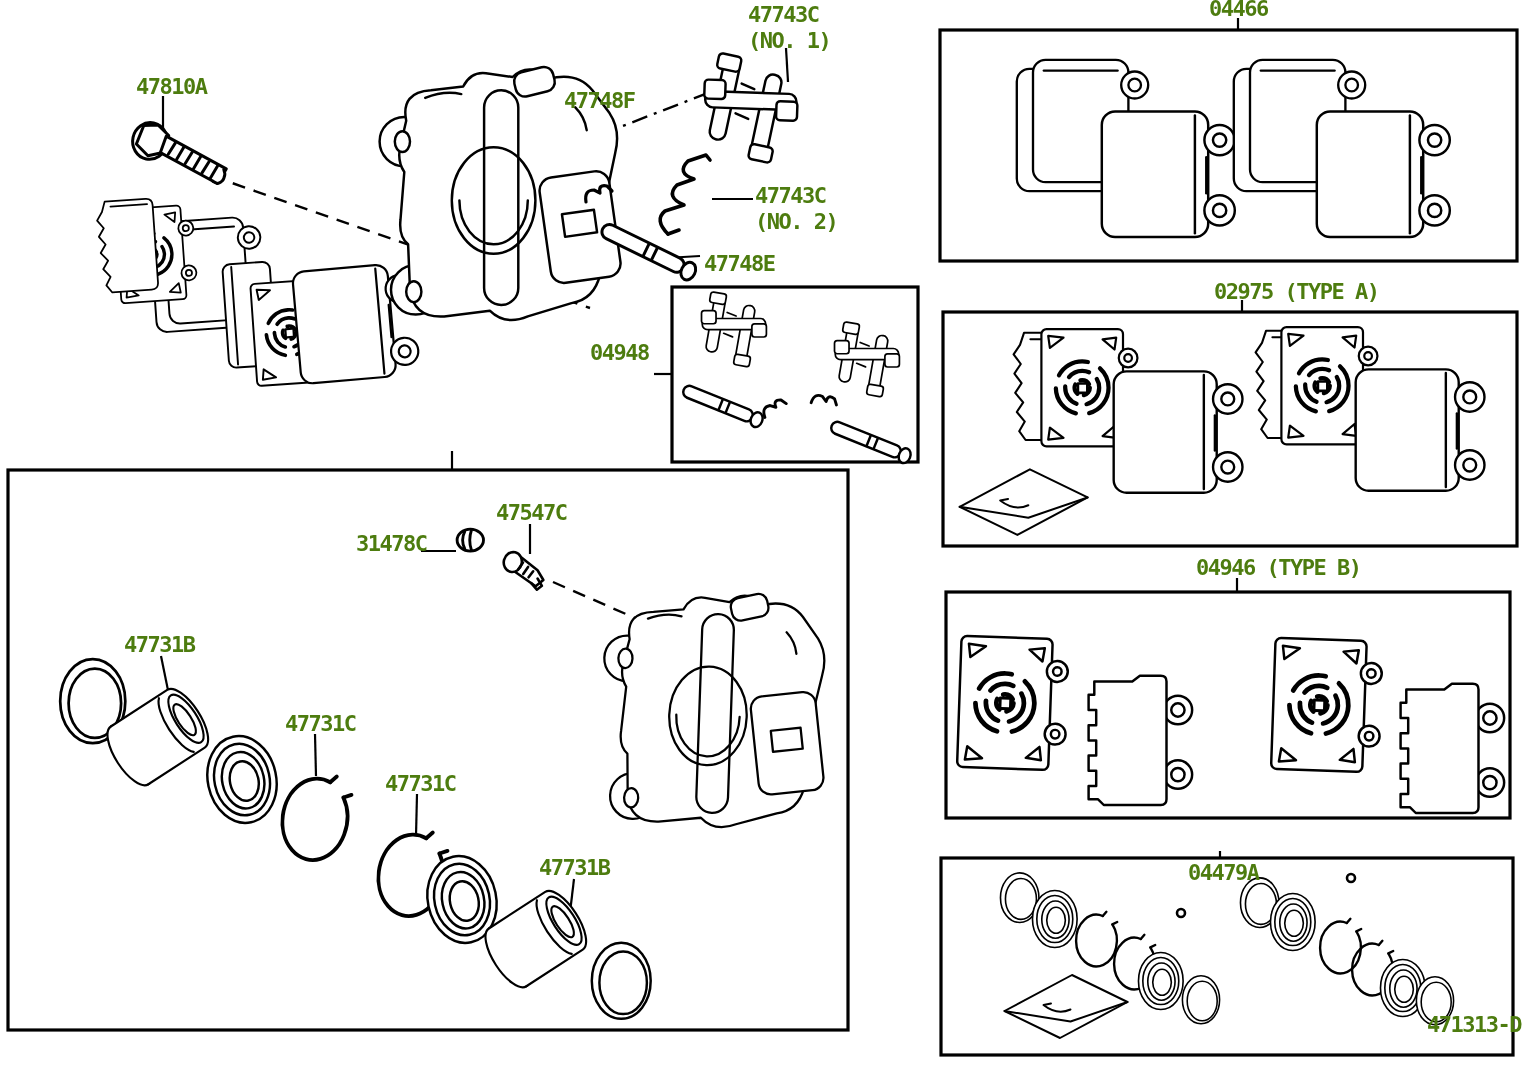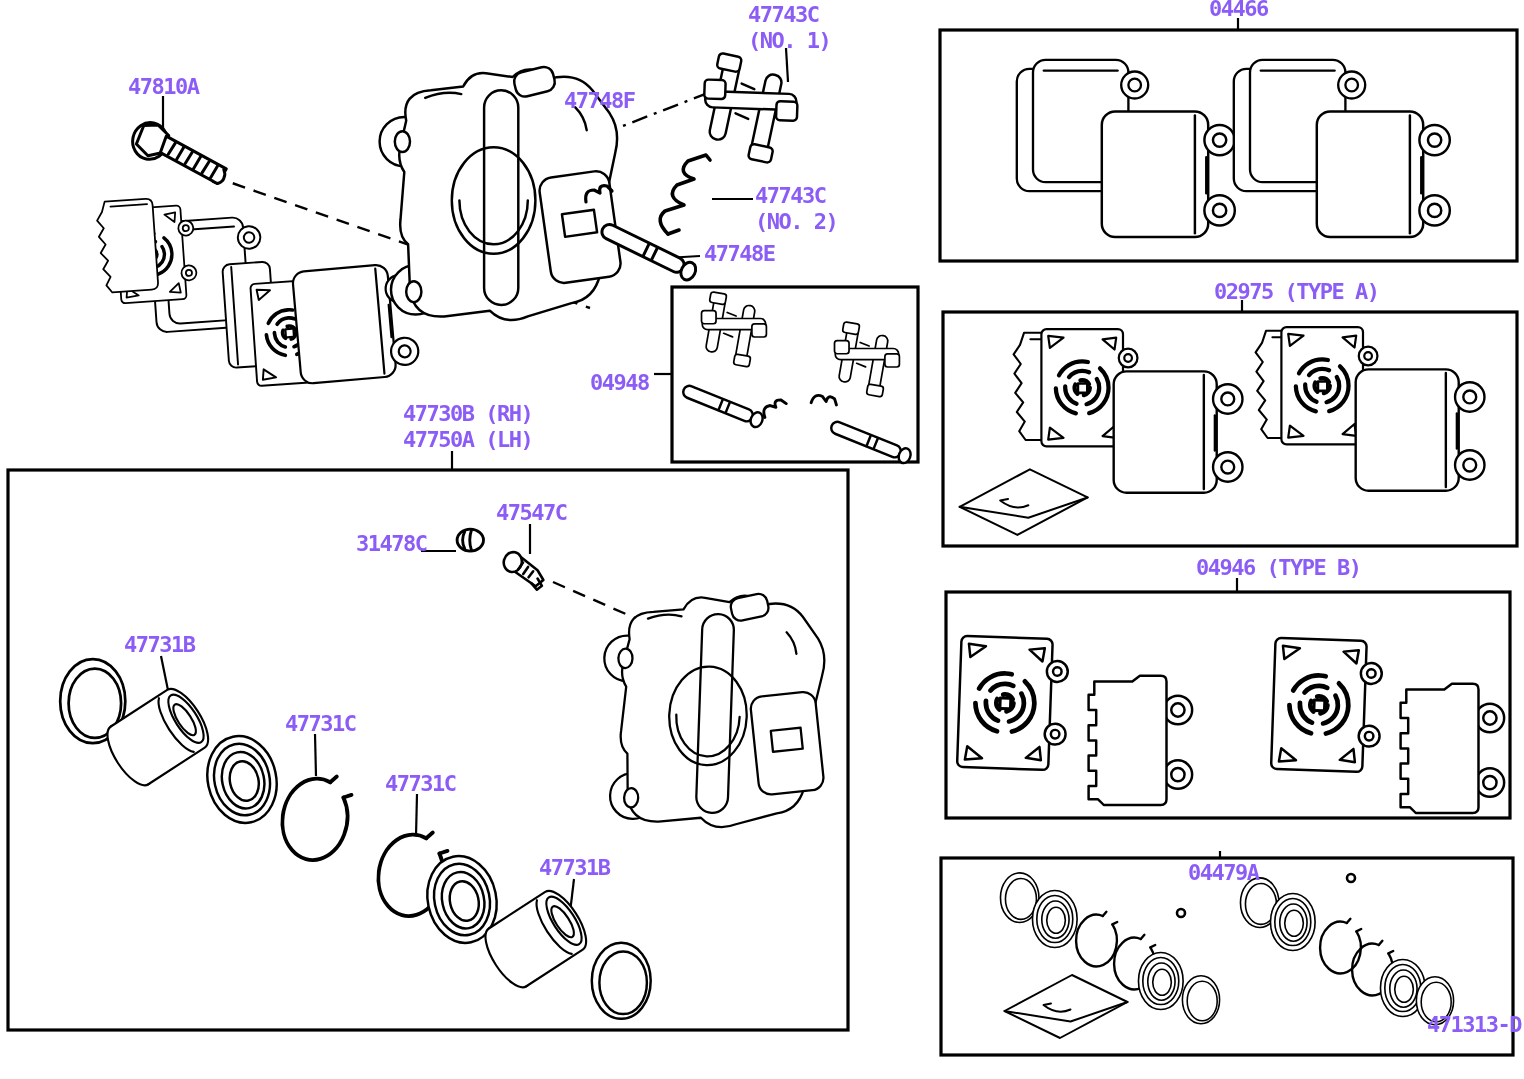--- a/index.html
+++ b/index.html
@@ -1,19 +1,19 @@
 <!DOCTYPE html>
 <html><head>
 <meta charset="utf-8">
 <style>
   html,body{margin:0;padding:0;background:#e8e8e8;}
   #canvas{position:relative;width:1524px;height:1079px;background:#ffffff;overflow:hidden;
           font-family:"DejaVu Sans Mono","Liberation Mono",monospace;}
   .lbl{position:absolute;font:700 22px "DejaVu Sans Mono","Liberation Mono",monospace;
-       letter-spacing:-1.5px;line-height:1.2;white-space:pre-line;color:#8b5cf6;}
+       letter-spacing:-1.5px;line-height:1.2;white-space:pre-line;color:#4d7c0f;}
   svg{position:absolute;left:0;top:0;}
   .s{stroke:#000;stroke-width:2.6;fill:#fff;stroke-linejoin:round;stroke-linecap:round;}
   .n{fill:none;}
   .bx{stroke:#000;stroke-width:3.2;fill:none;}
   .ld{stroke:#000;stroke-width:2.2;fill:none;}
   .dA{stroke:#000;stroke-width:2.4;fill:none;stroke-dasharray:13 9;}
   .dB{stroke:#000;stroke-width:2.4;fill:none;stroke-dasharray:16 7 3 7;}
 </style>
 </head>
 <body>
@@ -247,30 +247,28 @@
   <circle cx="1181" cy="913" r="4" class="s"></circle>
   <use href="#p-ring" transform="translate(1238,876) scale(0.62)"></use>
   <use href="#p-boot" transform="translate(1268,891) scale(0.62)"></use>
   <use href="#p-snap" transform="translate(1312,917) scale(0.6)"></use>
   <use href="#p-snap" transform="translate(1344,939) scale(0.6)"></use>
   <use href="#p-boot" transform="translate(1378,957) scale(0.62)"></use>
   <use href="#p-ring" transform="translate(1414,975) scale(0.6)"></use>
   <circle cx="1351" cy="878" r="4" class="s"></circle>
 </svg>
 
-<div class="lbl" style="left:128px;top:74px">47810A</div>
+<div class="lbl" style="left:136px;top:74px">47810A</div>
 <div class="lbl" style="left:748px;top:2px">47743C
 (NO. 1)</div>
 <div class="lbl" style="left:564px;top:88px">47748F</div>
 <div class="lbl" style="left:755px;top:183px">47743C
 (NO. 2)</div>
-<div class="lbl" style="left:704px;top:241px">47748E</div>
-<div class="lbl" style="left:590px;top:370px">04948</div>
-<div class="lbl" style="left:403px;top:401px">47730B (RH)
-47750A (LH)</div>
+<div class="lbl" style="left:704px;top:251px">47748E</div>
+<div class="lbl" style="left:590px;top:340px">04948</div>
 
 <div class="lbl" style="left:356px;top:531px">31478C</div>
 <div class="lbl" style="left:496px;top:500px">47547C</div>
 <div class="lbl" style="left:124px;top:632px">47731B</div>
 <div class="lbl" style="left:285px;top:711px">47731C</div>
 <div class="lbl" style="left:385px;top:771px">47731C</div>
 <div class="lbl" style="left:539px;top:855px">47731B</div>
 
 <div class="lbl" style="left:1209px;top:-4px">04466</div>
 <div class="lbl" style="left:1214px;top:279px">02975 (TYPE A)</div>

